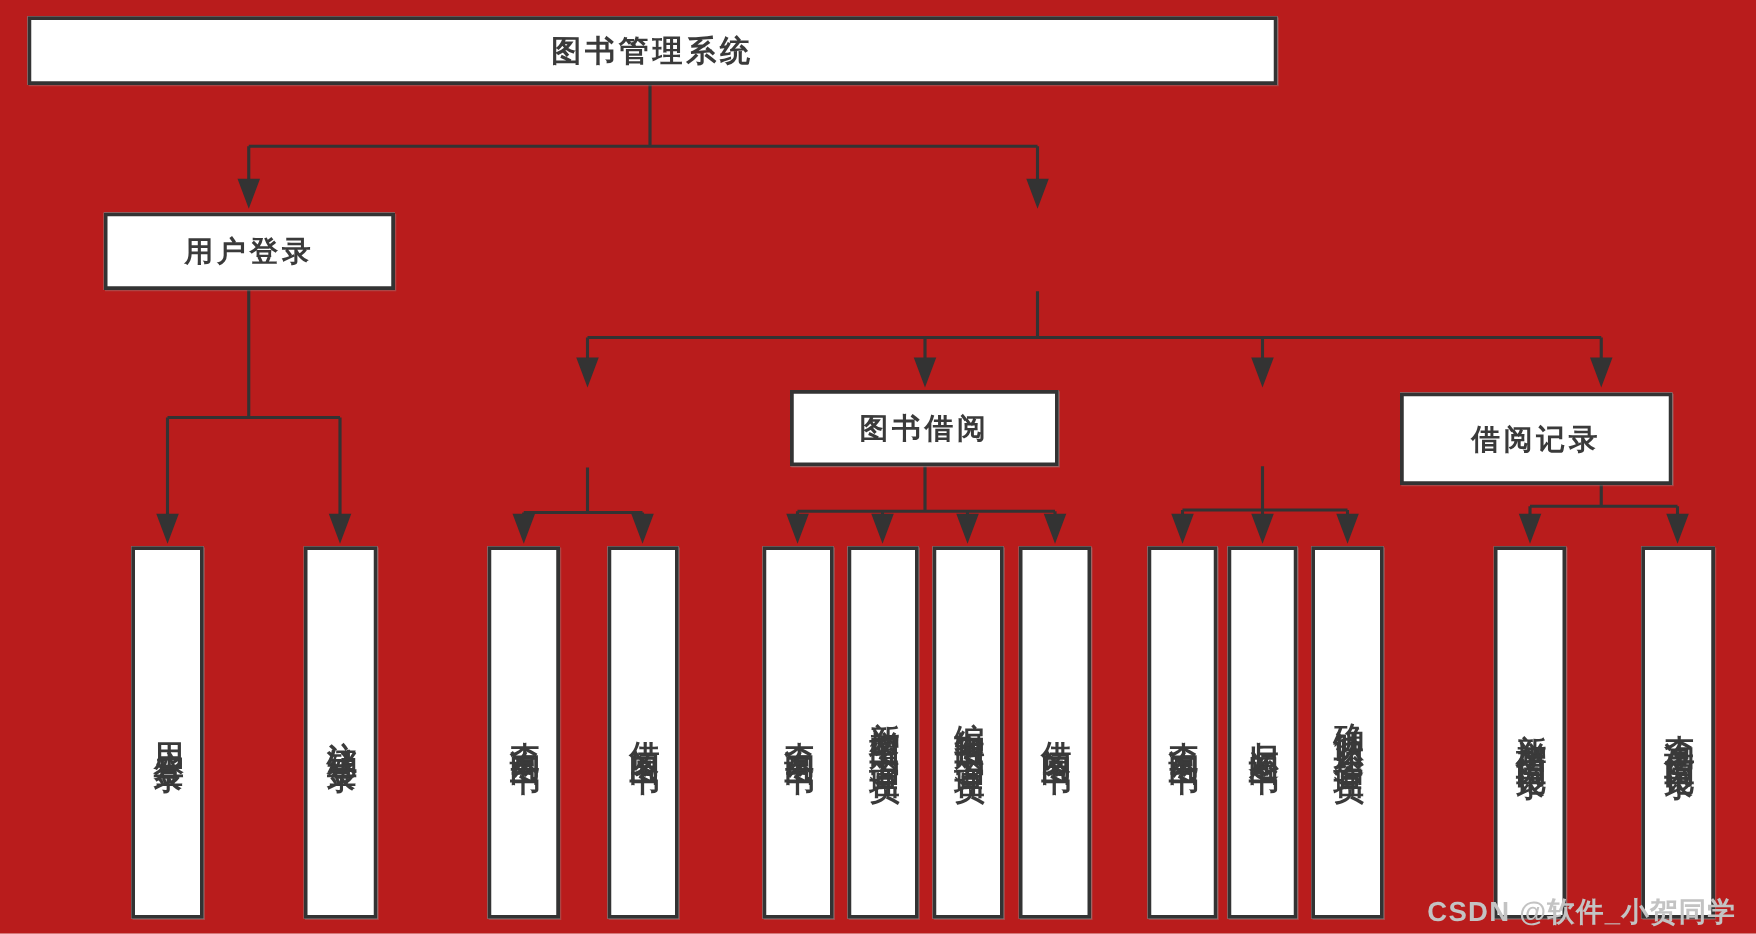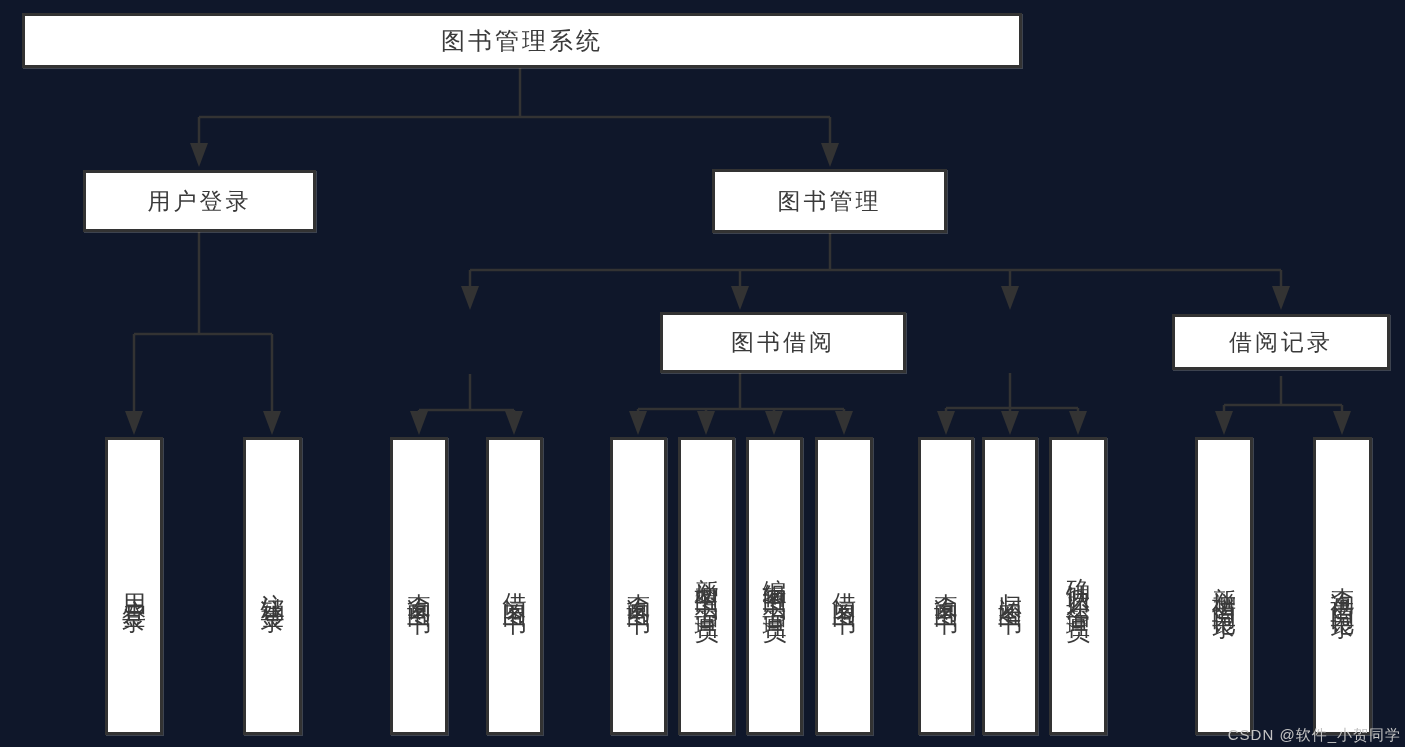--- a/index.html
+++ b/index.html
@@ -1,21 +1,22 @@
 <!DOCTYPE html>
 <html><head>
 <meta charset="utf-8">
 <style>
   html,body{margin:0;padding:0;background:#ffffff;}
   #canvas{
     position:relative;
     width:1405px;height:747px;
-    background:#0f172a;
+    background:#b91c1c;
     font-family:"Liberation Sans",sans-serif;
     overflow:hidden;
+    font-weight:bold;
   }
   #connectors{position:absolute;left:0;top:0;width:1405px;height:747px;}
   #connectors path{fill:none;stroke:#333333;stroke-width:2.5;}
   #connectors polygon{fill:#333333;stroke:none;}
   .node{
     position:absolute;box-sizing:border-box;
     background:#ffffff;border:3px solid #333333;
     display:flex;align-items:center;justify-content:center;
     color:#3a3a3a;font-size:23px;letter-spacing:3px;
     box-shadow:1px 1px 0 rgba(150,150,150,0.35);
@@ -28,22 +29,22 @@
     display:flex;align-items:center;justify-content:center;
     color:#3a3a3a;
     box-shadow:1px 1px 0 rgba(150,150,150,0.35);
     top:437px;height:298px;
   }
   .leaf span{
     writing-mode:vertical-rl;text-orientation:mixed;
     font-size:24px;letter-spacing:6px;line-height:1;
   }
   #watermark{
-    position:absolute;right:4px;bottom:2px;
-    color:#c3c3c3;font-size:15px;letter-spacing:1px;
+    position:absolute;right:16px;bottom:2px;
+    color:#c3c3c3;font-size:22px;letter-spacing:1px;
     white-space:nowrap;
   }
 </style>
 </head>
 <body>
 
 <div id="canvas">
 
   <svg id="connectors" viewBox="0 0 1405 747">
     <g>
@@ -88,28 +89,25 @@
     </g>
   </svg>
 
   <div class="node root" style="left:22px;top:13px;width:1000px;height:55px;">
     <span>图书管理系统</span>
   </div>
 
   <div class="node" style="left:83px;top:170px;width:233px;height:62px;">
     <span>用户登录</span>
   </div>
-  <div class="node" style="left:712px;top:169px;width:235px;height:64px;">
-    <span>图书管理</span>
-  </div>
 
-  <div class="node" style="left:632px;top:312px;width:246px;height:61px;margin-left:28px;">
+  <div class="node" style="left:632px;top:312px;width:215px;height:61px;">
     <span>图书借阅</span>
   </div>
-  <div class="node" style="left:1172px;top:314px;width:218px;height:56px;text-align:center;">
+  <div class="node" style="left:1120px;top:314px;width:218px;height:74px;text-align:center;">
     <span>借阅记录</span>
   </div>
 
   <div class="leaf" style="left:105px;width:58px;">
     <span>用户登录</span>
   </div>
   <div class="leaf" style="left:243px;width:59px;">
     <span>注销登录</span>
   </div>
 

